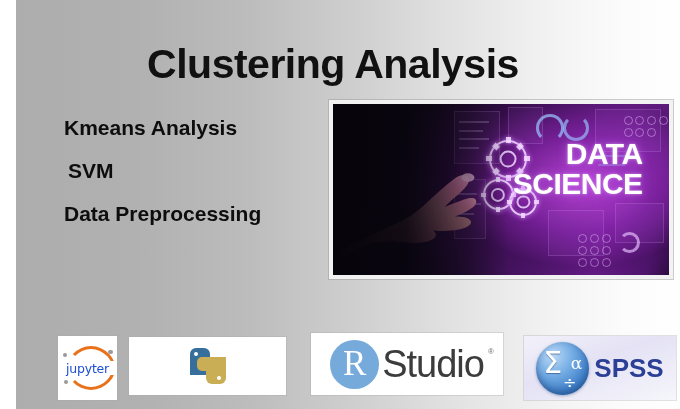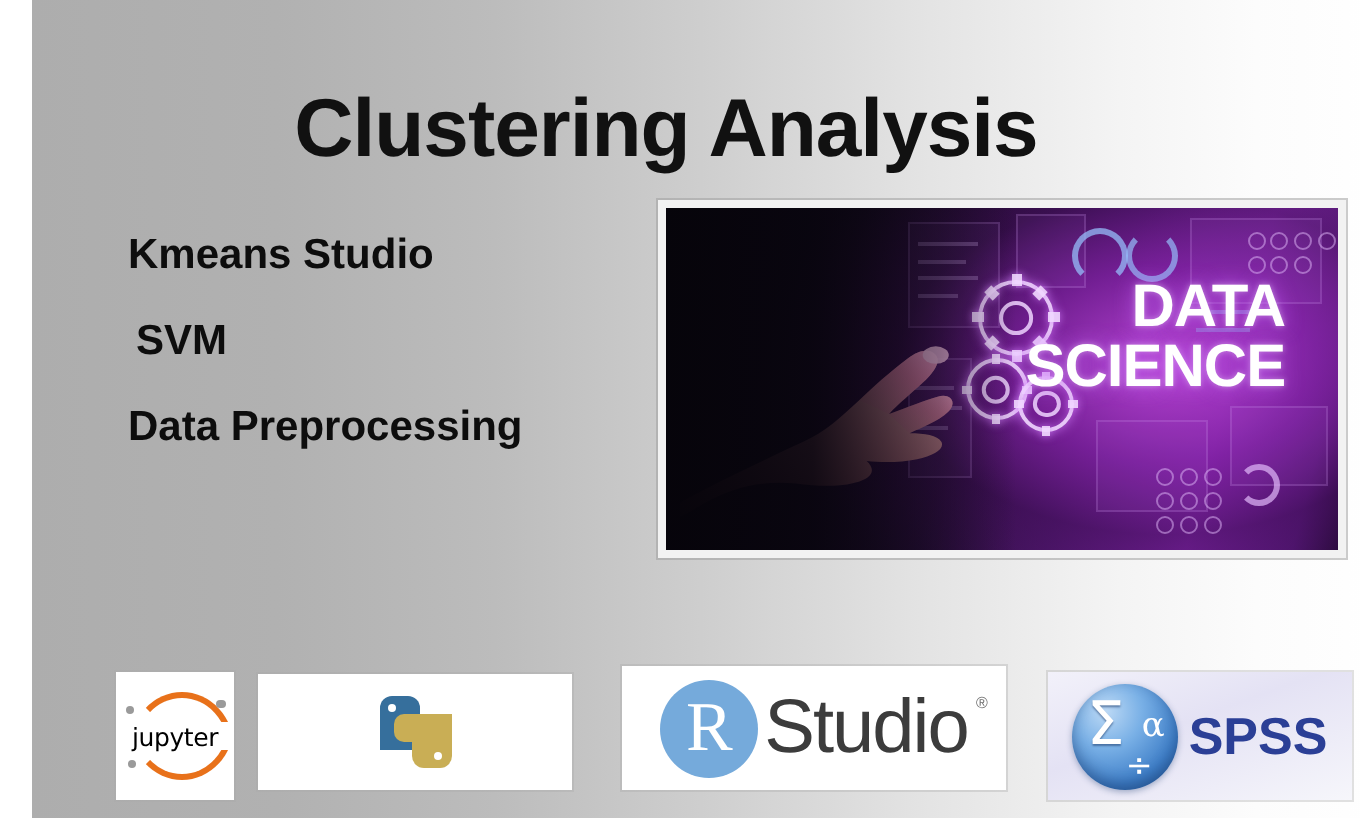--- a/index.html
+++ b/index.html
@@ -181,21 +181,21 @@
   .jup-arc.bottom {
     bottom: 0px;
     border-radius: 50%/0 0 100% 100%;
     border-top-color: transparent;
     border-bottom-color: #e8711a;
   }
   .jup-text {
     position: relative;
     font-family: "DejaVu Sans", sans-serif;
     font-size: 12.5px;
-    color: #000000;
+    color: #1d4ed8;
     letter-spacing: -0.2px;
   }
   .jup-dots { position: absolute; width: 100%; height: 100%; }
   .jup-dot {
     position: absolute;
     width: 4.4px; height: 4.4px;
     background: #9a9a9a;
     border-radius: 50%;
   }
 
@@ -337,21 +337,21 @@
   }
 </style>
 </head>
 <body>
 
 <div id="slide">
 
   <div id="title">Clustering Analysis</div>
 
   <div id="topic-list">
-    <div class="topic-item">Kmeans Studio</div>
+    <div class="topic-item">Kmeans Analysis</div>
     <div class="topic-item indented">SVM</div>
     <div class="topic-item">Data Preprocessing</div>
   </div>
 
   <div id="hero-frame">
     <div id="hero-image">
 
       <div class="hero-panel" style="left:36%;top:4%;width:13%;height:30%;"></div>
       <div class="hero-panel" style="left:52%;top:2%;width:10%;height:20%;"></div>
       <div class="hero-panel" style="left:78%;top:3%;width:19%;height:24%;"></div>

